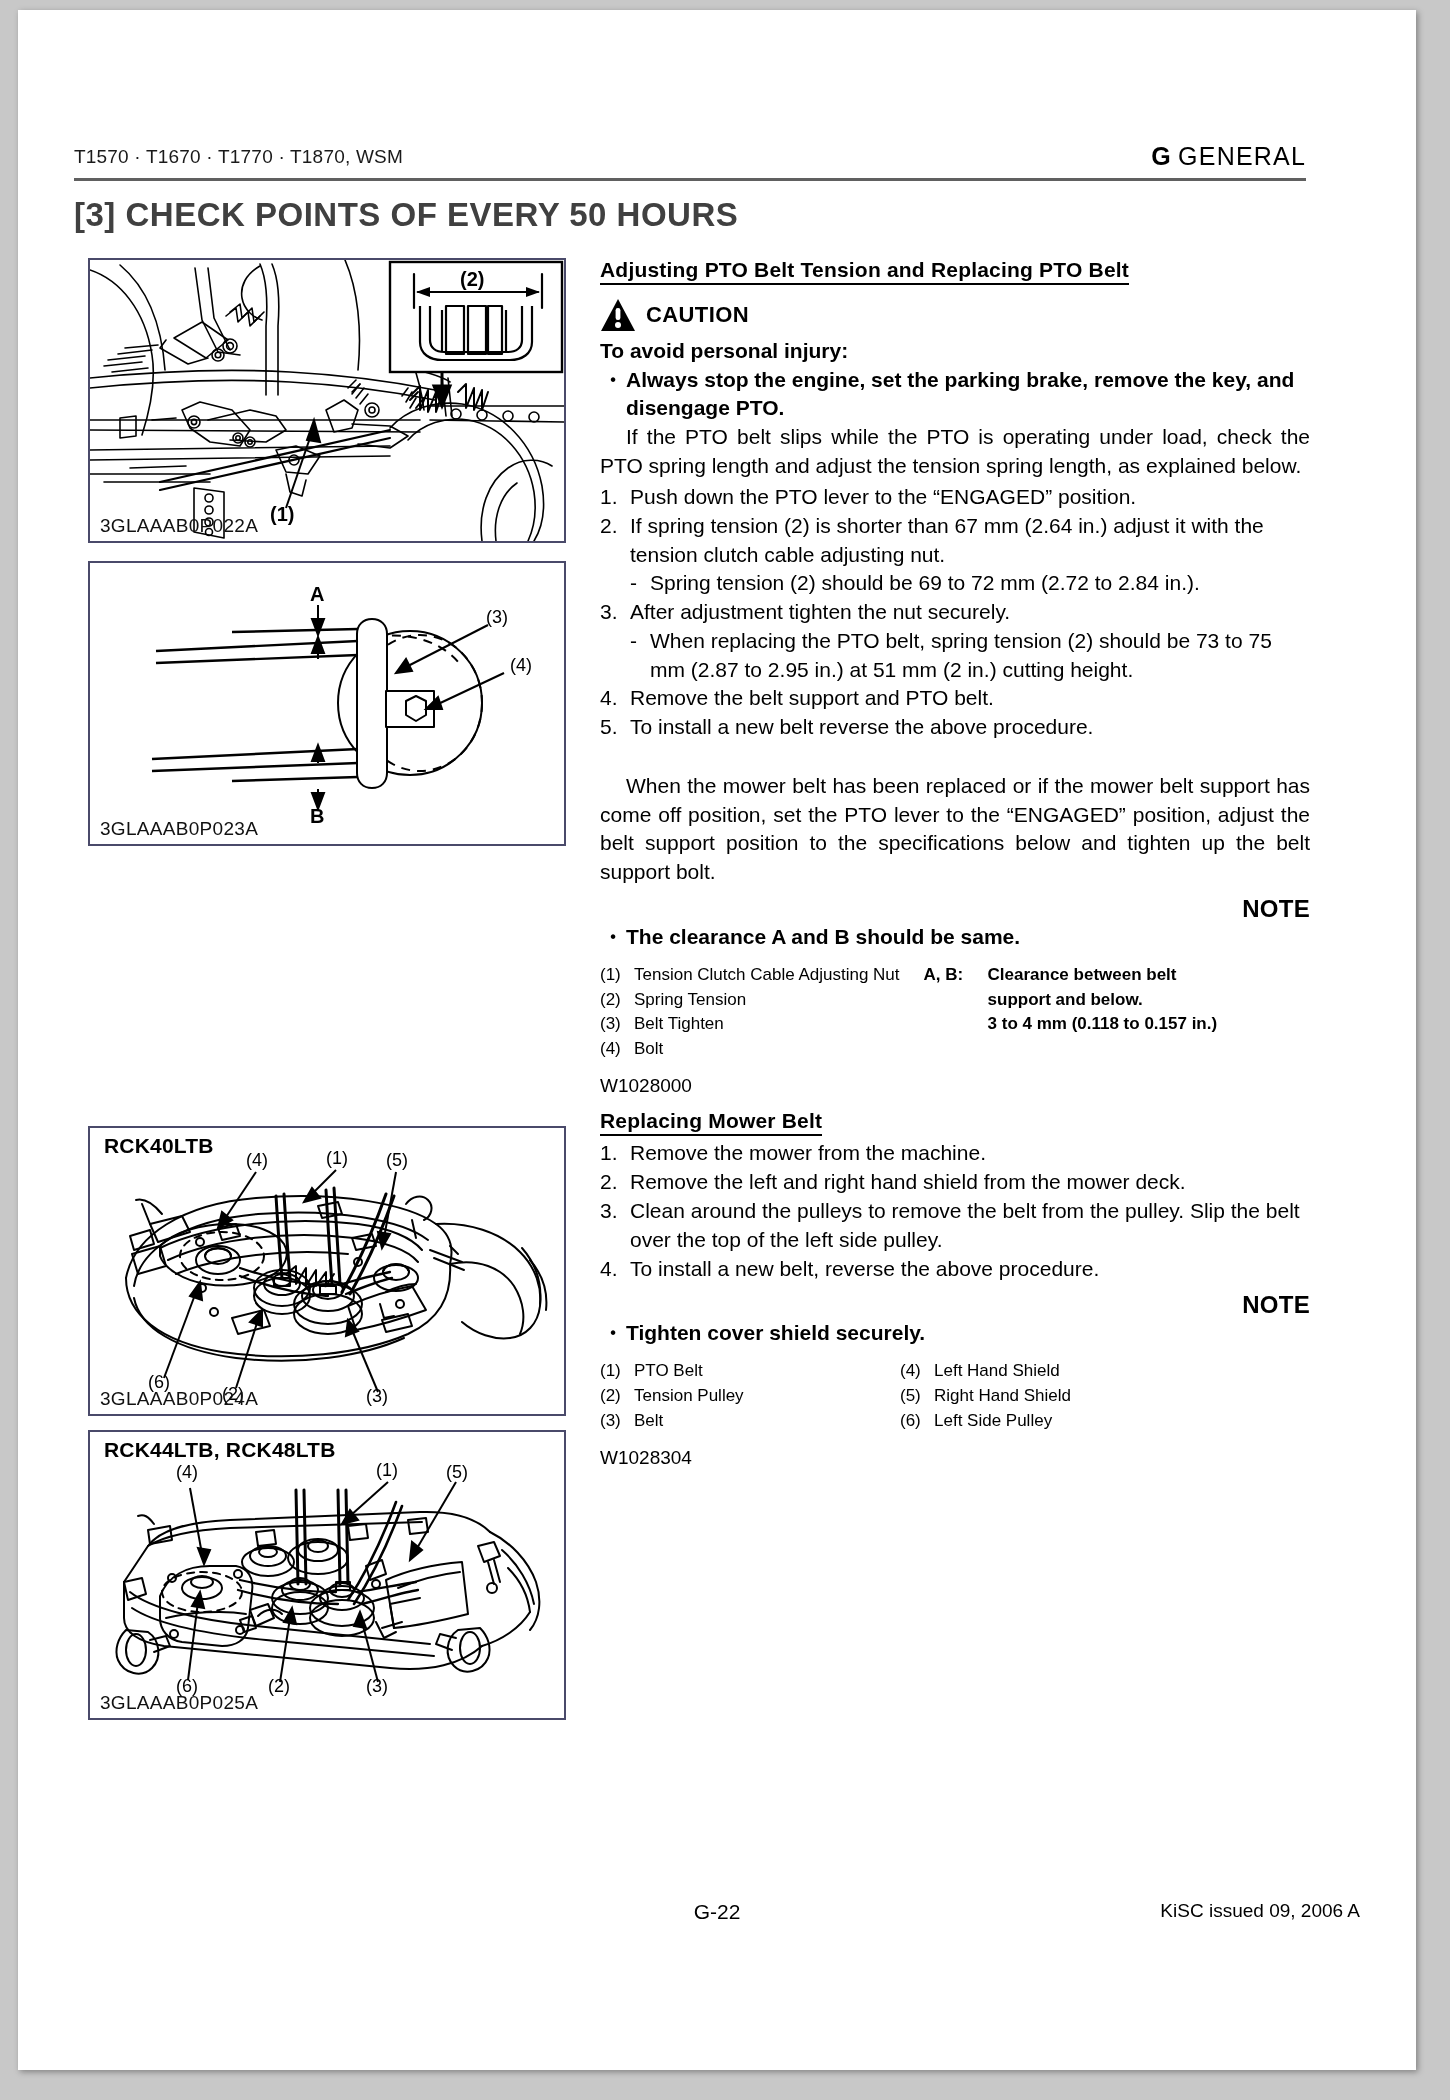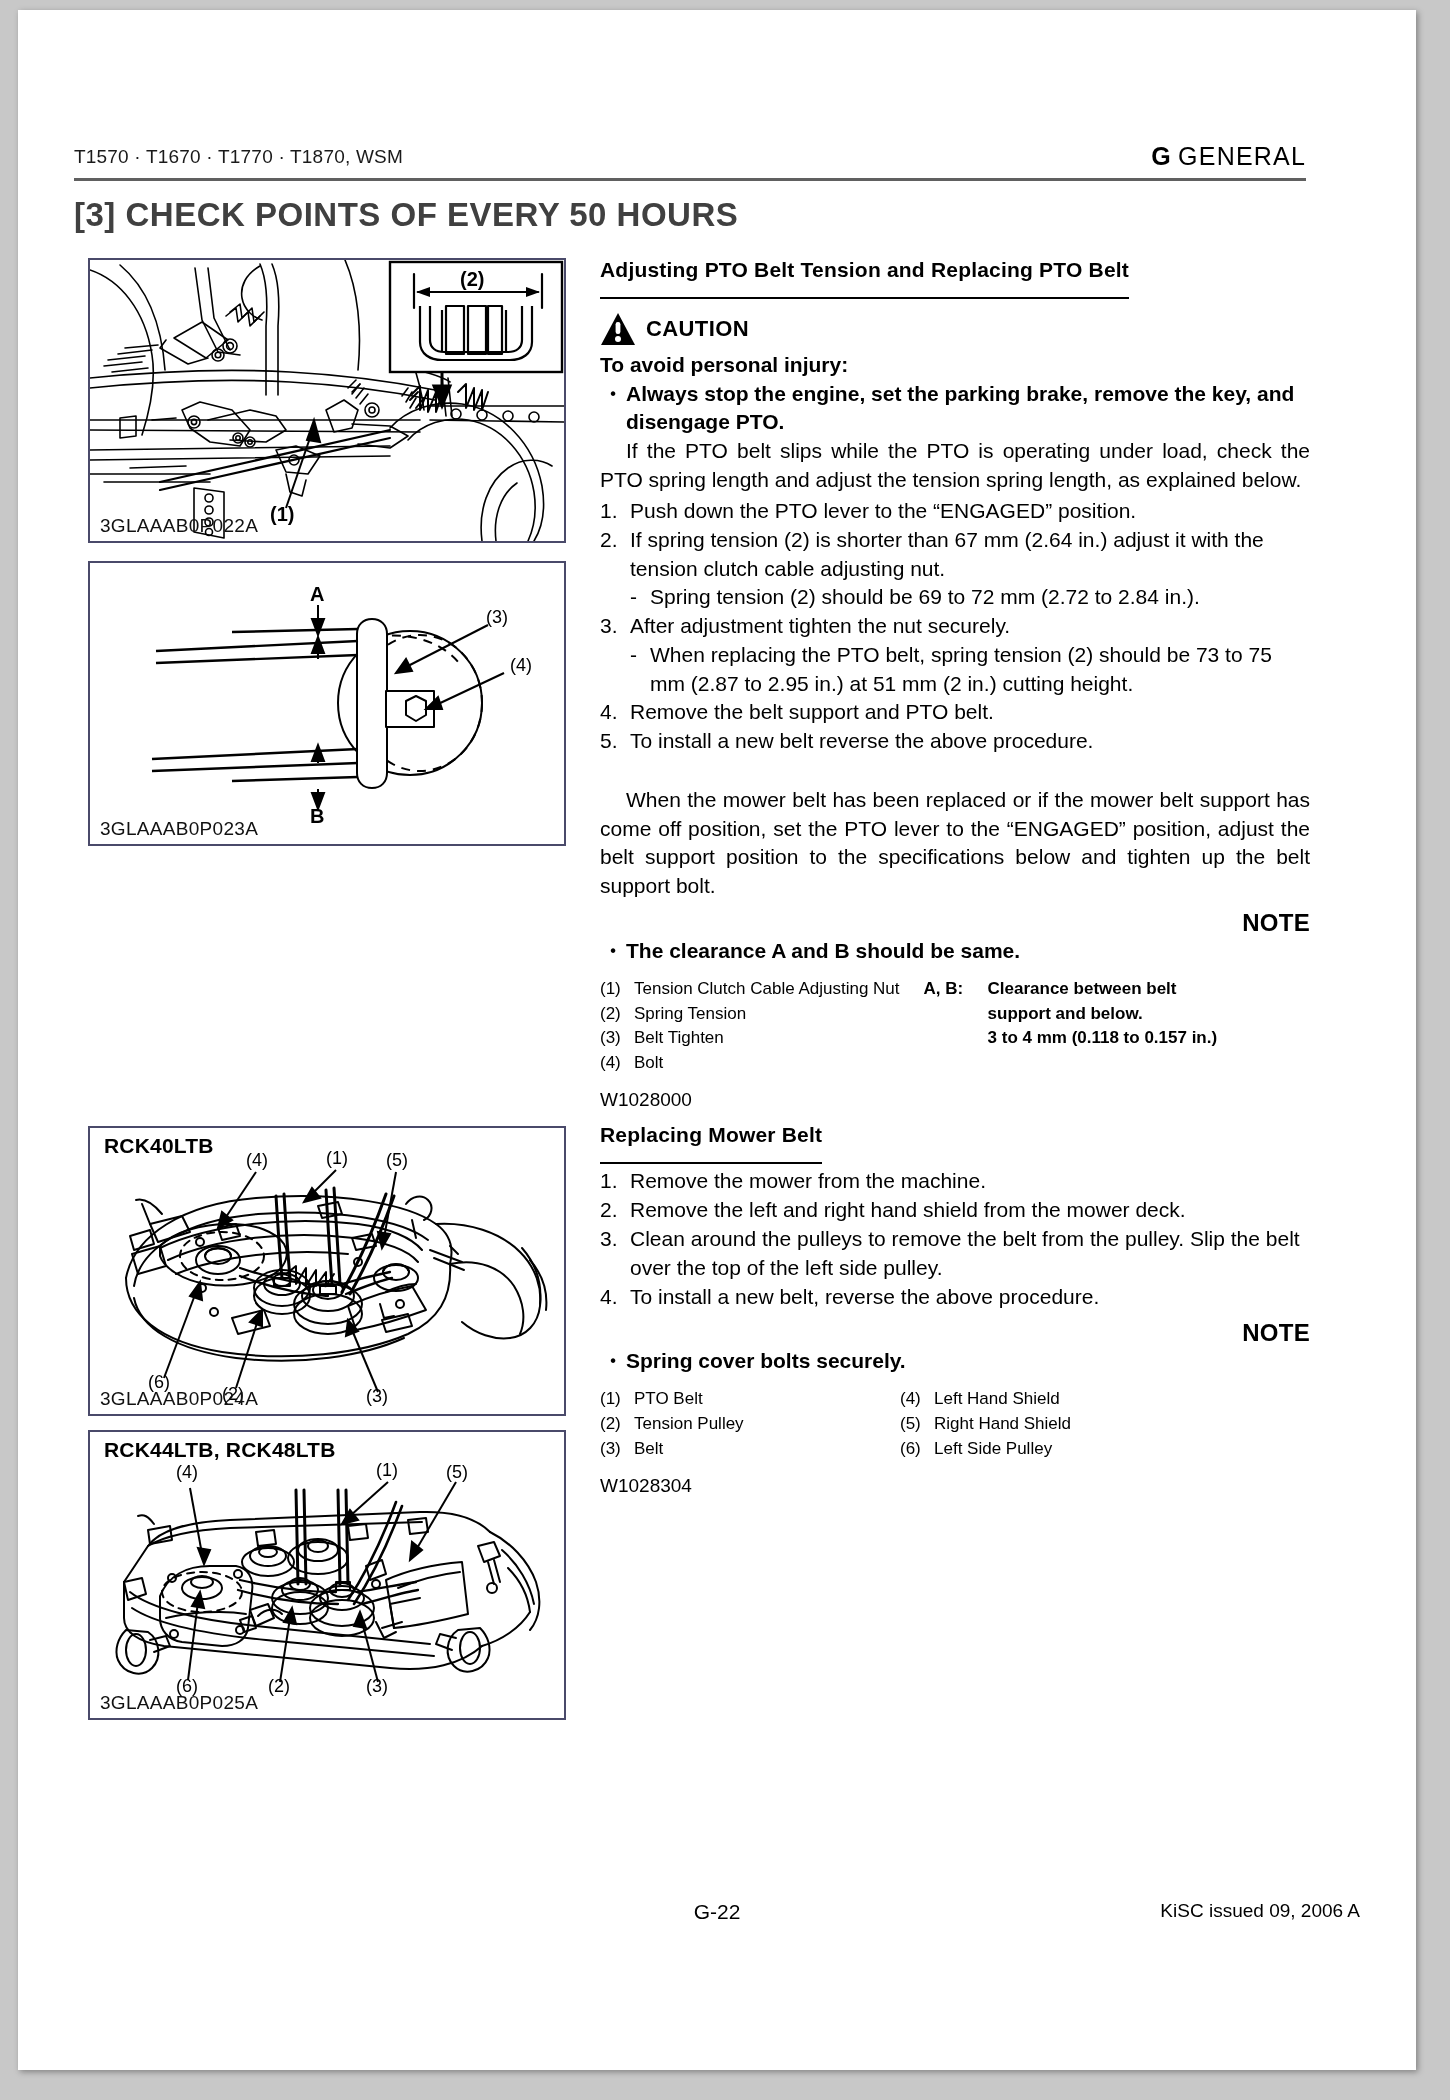--- a/index.html
+++ b/index.html
@@ -141,21 +141,21 @@
 
   svg.art { position:absolute; left:0; top:0; }
 
   
   .sec-head {
     font-size: 21px;
     font-weight: bold;
     color: #000;
     display: inline-block;
     border-bottom: 2px solid #000;
-    padding-bottom: 15px;
+    padding-bottom: 1px;
     letter-spacing: 0.2px;
   }
   .caution-row {
     display: flex;
     align-items: center;
     margin-top: 13px;
   }
   .caution-tri { margin-right: 10px; display:block; }
   .caution-word {
     font-size: 22px;
@@ -826,21 +826,21 @@
         </div>
         <div class="step">
           <span class="num">4.</span>
           <span class="txt">To install a new belt, reverse the above procedure.</span>
         </div>
       </div>
 
       <div class="note-head">NOTE</div>
       <div class="note-bullet">
         <span class="bdot">•</span>
-        <span>Spring cover bolts securely.</span>
+        <span>Tighten cover shield securely.</span>
       </div>
 
       <div class="legend">
         <div class="lcol" style="width:300px;">
           <div class="lrow">
             <span class="lnum">(1)</span>
             <span class="ltxt">PTO Belt</span>
           </div>
           <div class="lrow">
             <span class="lnum">(2)</span>

